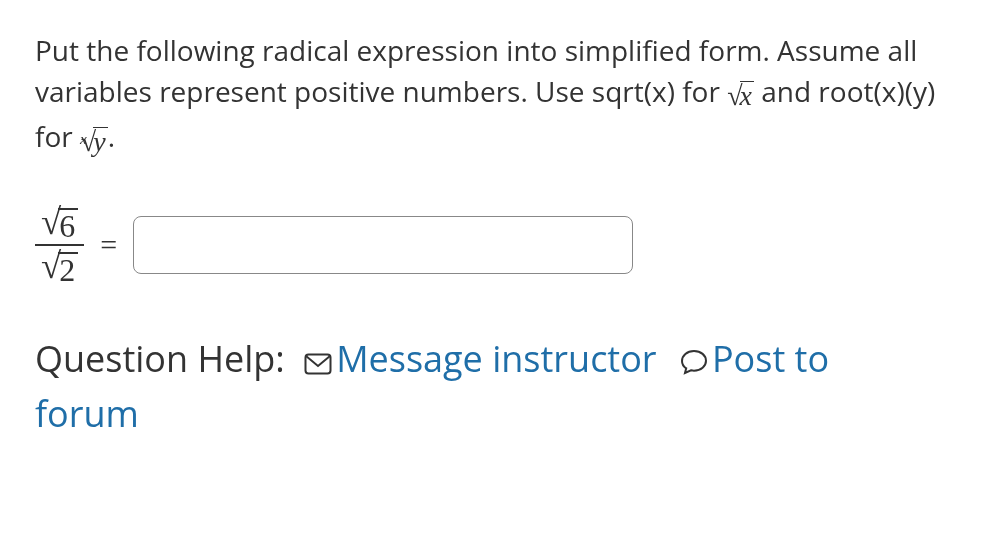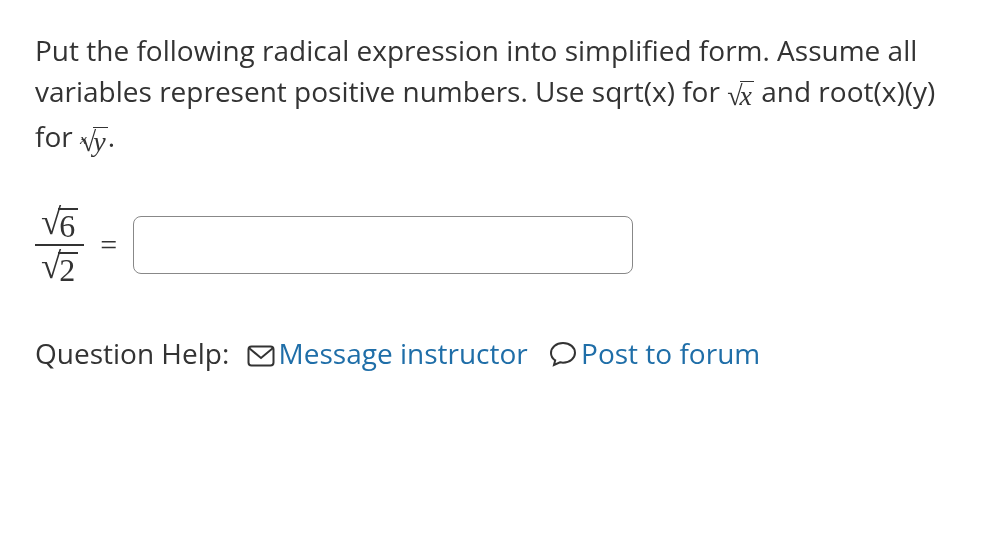--- a/index.html
+++ b/index.html
@@ -90,21 +90,21 @@
     height: 58px;
     border: 1.5px solid #888;
     border-radius: 8px;
     font-size: 22px;
     padding: 8px 12px;
     background: #fff;
     outline: none;
   }
 
   .help-row {
-    font-size: 28px;
+    font-size: 36px;
   }
   .help-label { color: #333; margin-right: 10px; }
   .help-link {
     color: #1f6ea8;
     text-decoration: none;
     margin-right: 14px;
     display: inline;
     cursor: pointer;
   }
   .help-link .icon {

